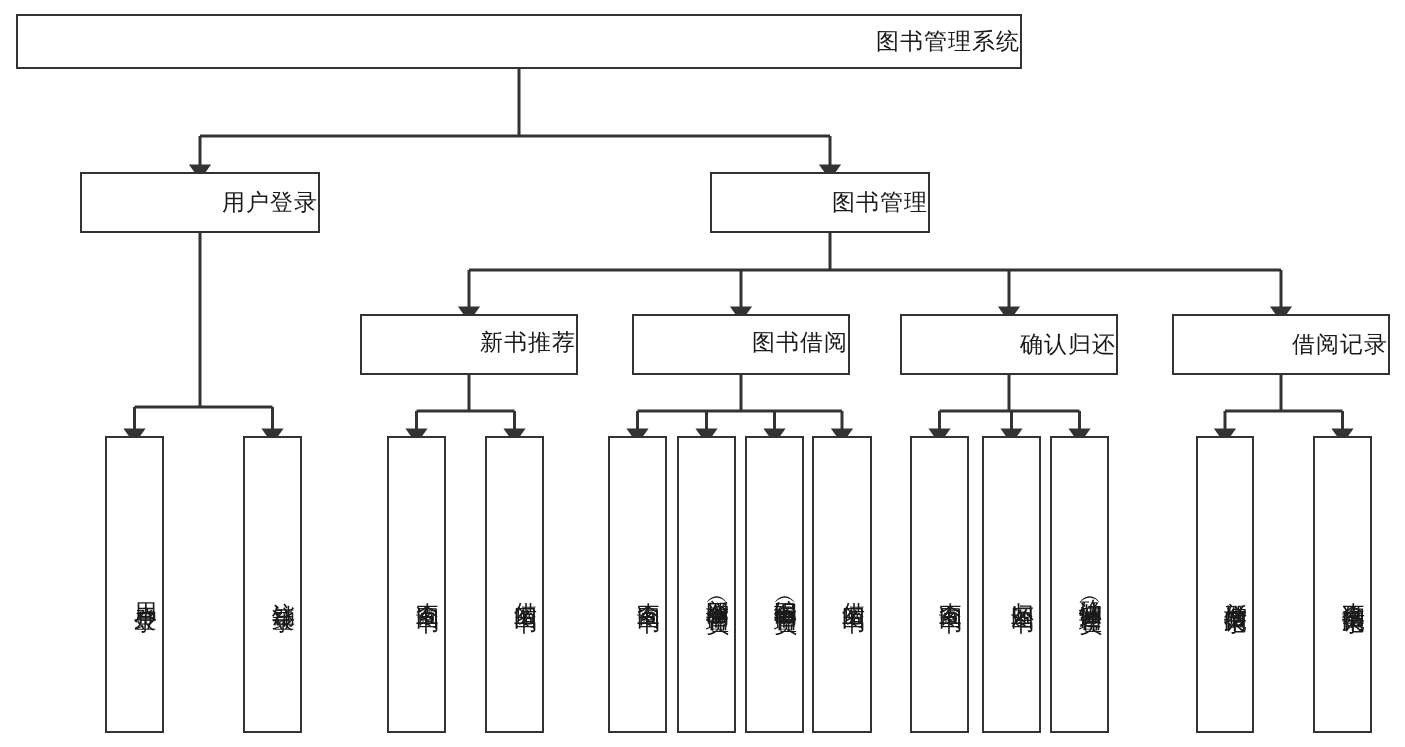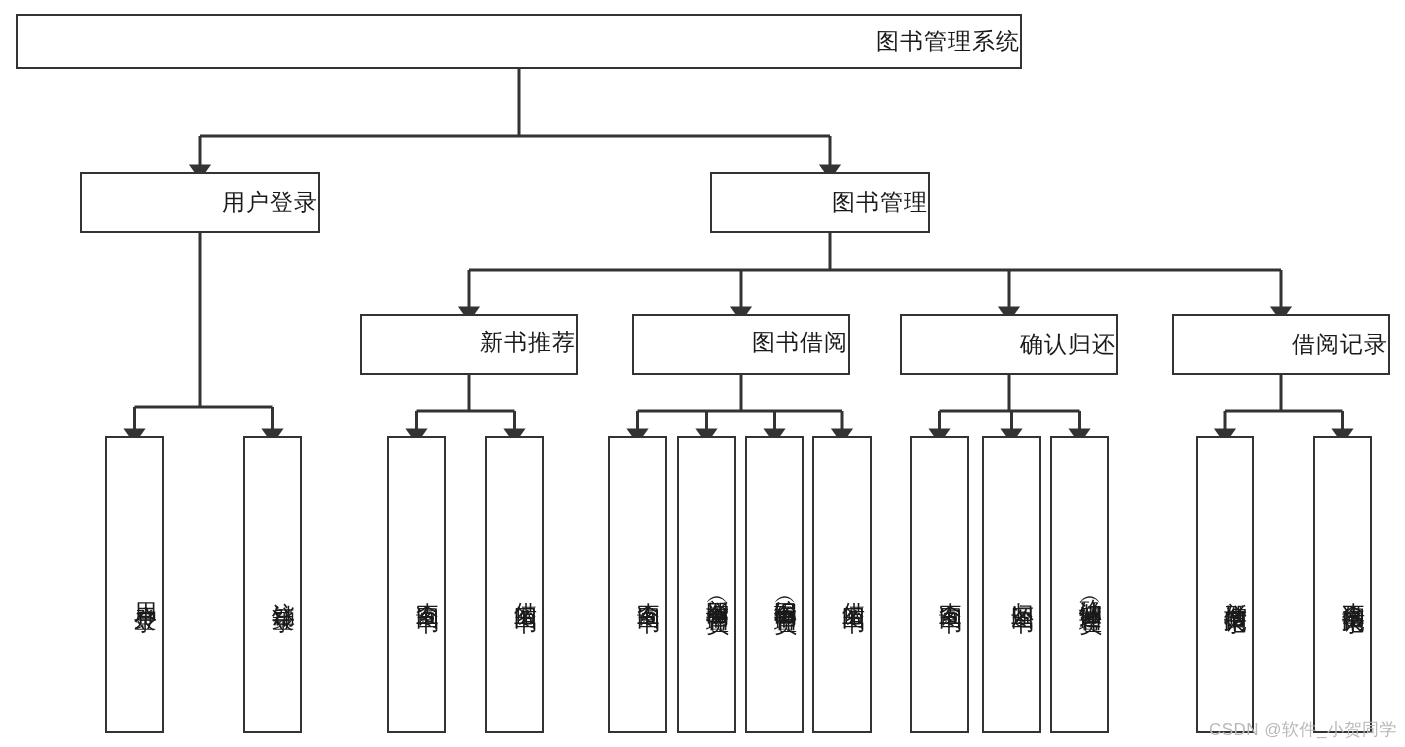--- a/index.html
+++ b/index.html
@@ -172,14 +172,13 @@
         <span class="vlabel">确认归还（管理员）</span>
       </div>
       <div class="node vert tall" style="left: 1196px; top: 436px; width: 58px; height: 297px;">
         <span class="vlabel">新增借阅记录</span>
       </div>
       <div class="node vert tall" style="left: 1313px; top: 436px; width: 59px; height: 297px;">
         <span class="vlabel">查询借阅记录</span>
       </div>
     </div>
 
-  <div id="watermark">CSDN @软件_小贺同学</div>
 </div>
 
 </body></html>

